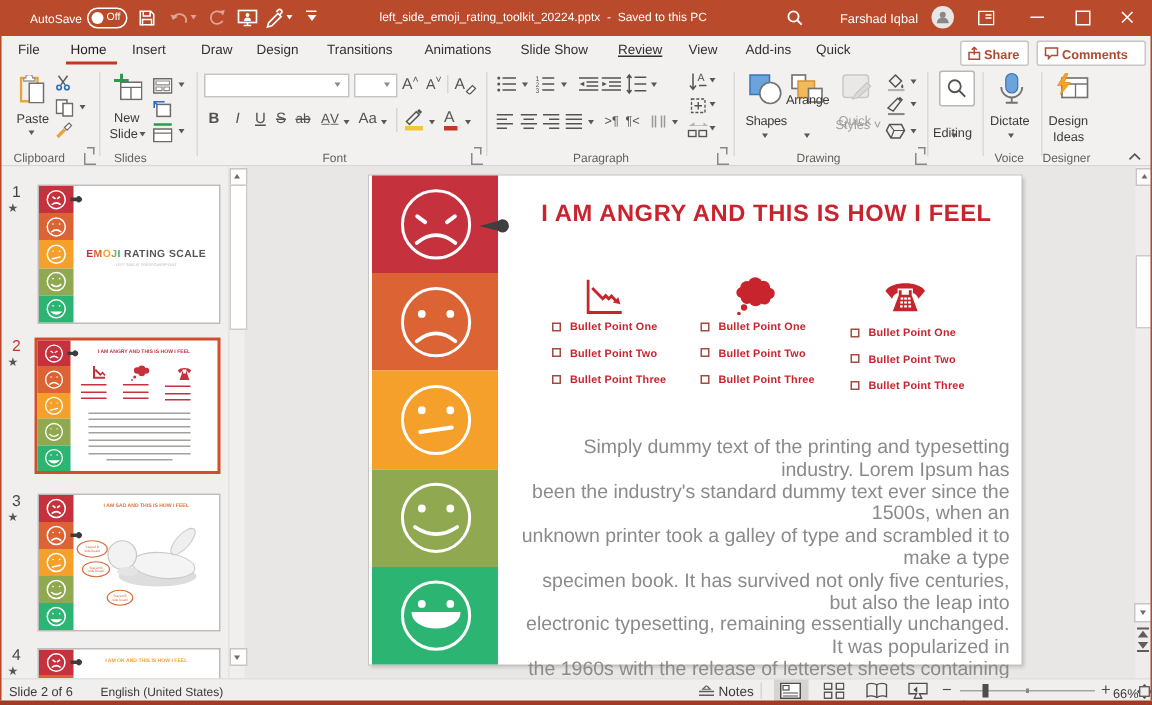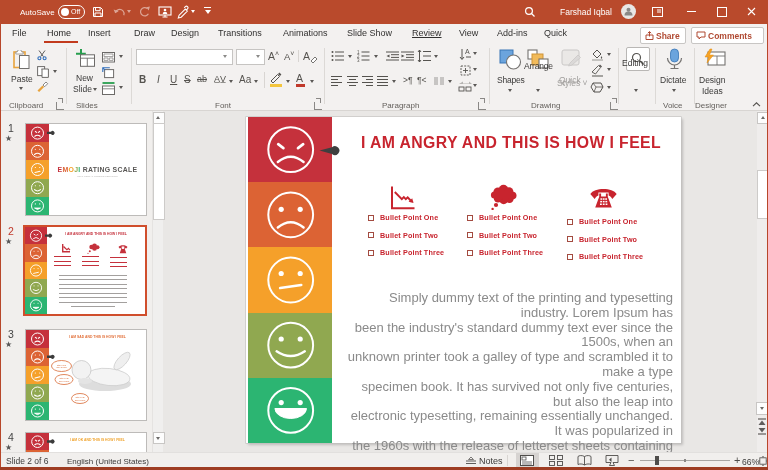--- a/index.html
+++ b/index.html
@@ -60,20 +60,21 @@
         <circle cx="7" cy="5" r="1.3" fill="#fff"></circle>
         <path d="M4.7 9 a2.3 2.3 0 0 1 4.6 0z" fill="#fff"></path>
         <path d="M7 10v2M4.5 12h5" stroke="#fff" stroke-width="1.1"></path>
       </svg>
   <svg class="abs" style="left:176px;top:5px" width="13" height="14" viewBox="0 0 13 14">
         <path d="M5.2 12.2 L2.3 13 L3.1 10.2 L9.3 4 L11.4 6.1 Z M8.2 2.9 l1.2-1.2 a1.45 1.45 0 0 1 2.1 2.1 l-1.2 1.2" fill="none" stroke="#fff" stroke-width="1.1"></path>
       </svg>
   <div class="abs" style="left:191px;top:10px;border-left:2px solid transparent;border-right:2px solid transparent;border-top:3px solid #fff;"></div>
   <div class="abs" style="left:204px;top:7px;width:7px;height:1px;background:#fff;"></div>
   <div class="abs" style="left:205px;top:10px;border-left:3.5px solid transparent;border-right:3.5px solid transparent;border-top:4px solid #fff;"></div>
+  <div class="tb" style="left:253px;top:6.5px;font-size:8px;">left_side_emoji_rating_toolkit_20224.pptx&nbsp; -&nbsp; Saved to this PC</div>
   <svg class="abs" style="left:524px;top:6px" width="12" height="12" viewBox="0 0 12 12">
         <circle cx="5" cy="5" r="3.4" fill="none" stroke="#fff" stroke-width="1.2"></circle>
         <path d="M7.5 7.5 L10.5 10.5" stroke="#fff" stroke-width="1.2"></path>
       </svg>
   <div class="tb" style="left:560px;top:7px;font-size:8.5px;">Farshad Iqbal</div>
   <div class="abs" style="left:621px;top:4px;width:15px;height:15px;border-radius:50%;background:#e8e6e4;">
     <svg class="abs" style="left:2px;top:2px" width="11" height="11" viewBox="0 0 11 11">
           <circle cx="5.5" cy="3.8" r="2" fill="#8a8886"></circle>
           <path d="M1.5 9.5 a4 4 0 0 1 8 0z" fill="#8a8886"></path>
         </svg>
@@ -333,21 +334,21 @@
   <div class="glabel" style="left:531px;">Drawing</div>
   <div class="launcher" style="left:610px;top:58px;"></div>
   <div class="gsep" style="left:618px;"></div>
 
   <div class="abs" style="left:626px;top:3px;width:22px;height:22px;background:#fff;border:1px solid #b9b7b5;border-radius:2px;">
     <svg class="abs" style="left:4px;top:4px" width="14" height="14" viewBox="0 0 14 14">
           <circle cx="5.5" cy="5.5" r="4" fill="none" stroke="#55534f" stroke-width="1.2"></circle>
           <path d="M8.5 8.5 L12.5 12.5" stroke="#55534f" stroke-width="1.2"></path>
         </svg>
   </div>
-  <div class="btnlabel" style="left:622px;top:14px;">Editing</div>
+  <div class="btnlabel" style="left:622px;top:39px;">Editing</div>
   <div class="chev" style="left:634px;top:45px;"></div>
   <div class="gsep" style="left:655px;"></div>
 
   <svg class="abs" style="left:665px;top:4px" width="19" height="22" viewBox="0 0 19 22">
     <rect x="5.5" y="1" width="8" height="13" rx="4" fill="#6ba4dd" stroke="#3a76b5" stroke-width="0.8"></rect>
     <path d="M2.5 10 a7 7 0 0 0 14 0" fill="none" stroke="#757371" stroke-width="1.2"></path>
     <path d="M9.5 17 v3 M5.5 20.5 h8" stroke="#757371" stroke-width="1.2"></path>
   </svg>
   <div class="btnlabel" style="left:660px;top:31px;">Dictate</div>
   <div class="chev" style="left:672px;top:45px;"></div>

